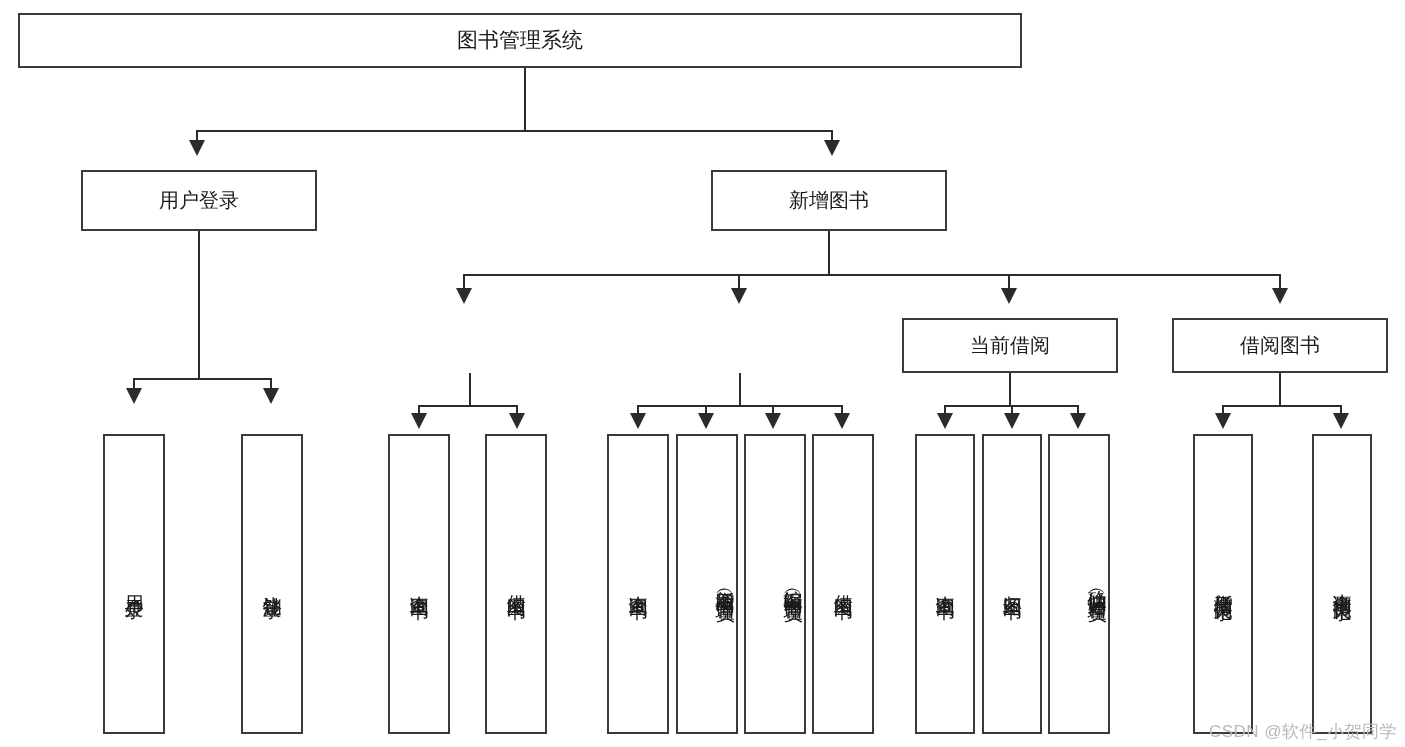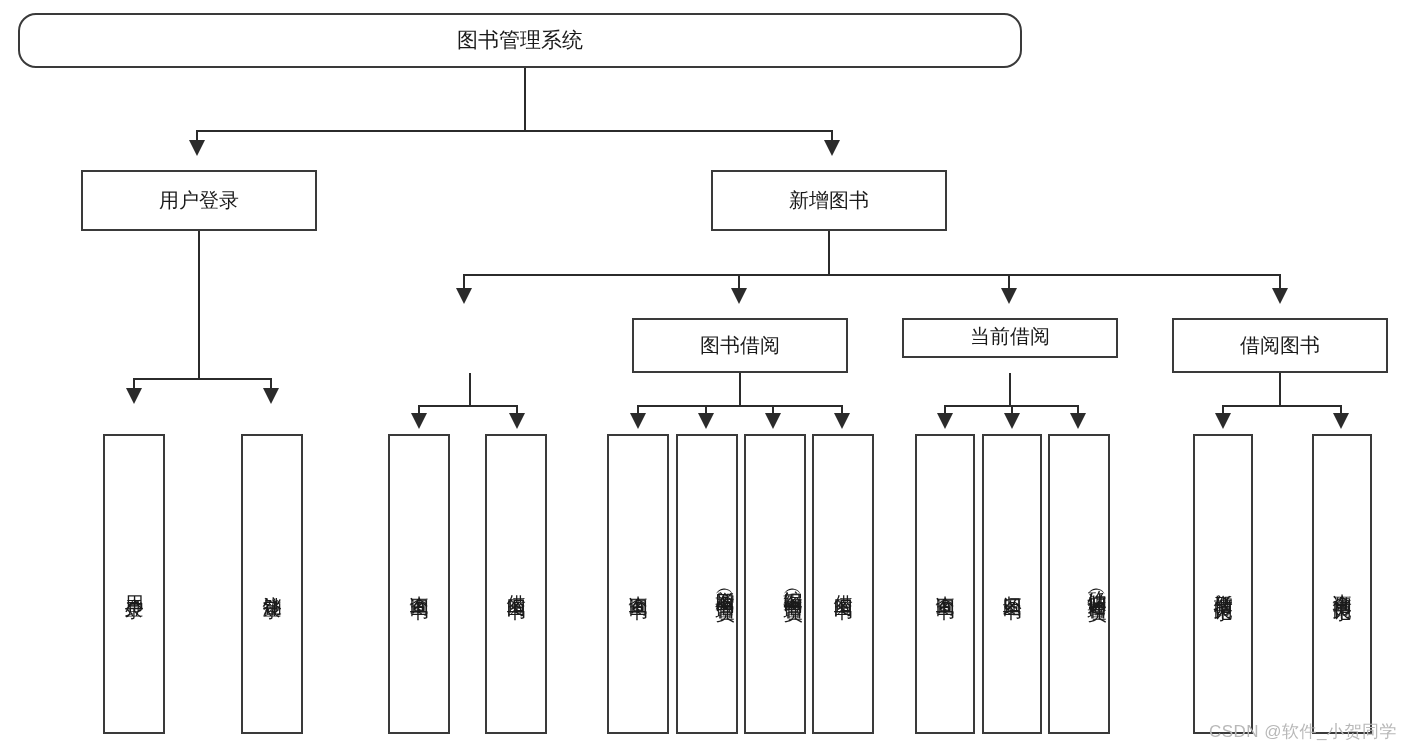--- a/index.html
+++ b/index.html
@@ -23,21 +23,20 @@
     border: 2px solid #3a3a3a;
     background: #ffffff;
     display: flex;
     align-items: center;
     justify-content: center;
     color: #1a1a1a;
     line-height: 1.18;
   }
   .node.root {
     font-size: 21px;
-    border-radius: 18px;
   }
   .node.branch {
     font-size: 20px;
   }
   .node.leaf {
     font-size: 19px;
     
     writing-mode: vertical-rl;
     text-orientation: upright;
     letter-spacing: 2px;
@@ -126,24 +125,21 @@
   <div class="hline" style="left:463px; top:274px; width:818px;"></div>
   <div class="vline" style="left:463px; top:274px; height:16px;"></div>
   <div class="vline" style="left:738px; top:274px; height:16px;"></div>
   <div class="vline" style="left:1008px; top:274px; height:16px;"></div>
   <div class="vline" style="left:1279px; top:274px; height:16px;"></div>
   <div class="arrow" style="left:456px; top:288px;"></div>
   <div class="arrow" style="left:731px; top:288px;"></div>
   <div class="arrow" style="left:1001px; top:288px;"></div>
   <div class="arrow" style="left:1272px; top:288px;"></div>
 
-  <div class="node branch" style="left:632px; top:318px; width:216px; height:55px;">
-    <span class="label">图书借阅</span>
-  </div>
-  <div class="node branch" style="left:902px; top:318px; width:216px; height:40px;font-family:Liberation Mono, monospace;">
+  <div class="node branch" style="left:902px; top:318px; width:216px; height:55px;">
     <span class="label">当前借阅</span>
   </div>
   <div class="node branch" style="left:1172px; top:318px; width:216px; height:55px;">
     <span class="label">借阅图书</span>
   </div>
 
   <div class="vline" style="left:469px; top:373px; height:32px;"></div>
   <div class="hline" style="left:418px; top:405px; width:100px;"></div>
   <div class="vline" style="left:418px; top:405px; height:10px;"></div>
   <div class="vline" style="left:516px; top:405px; height:10px;"></div>

